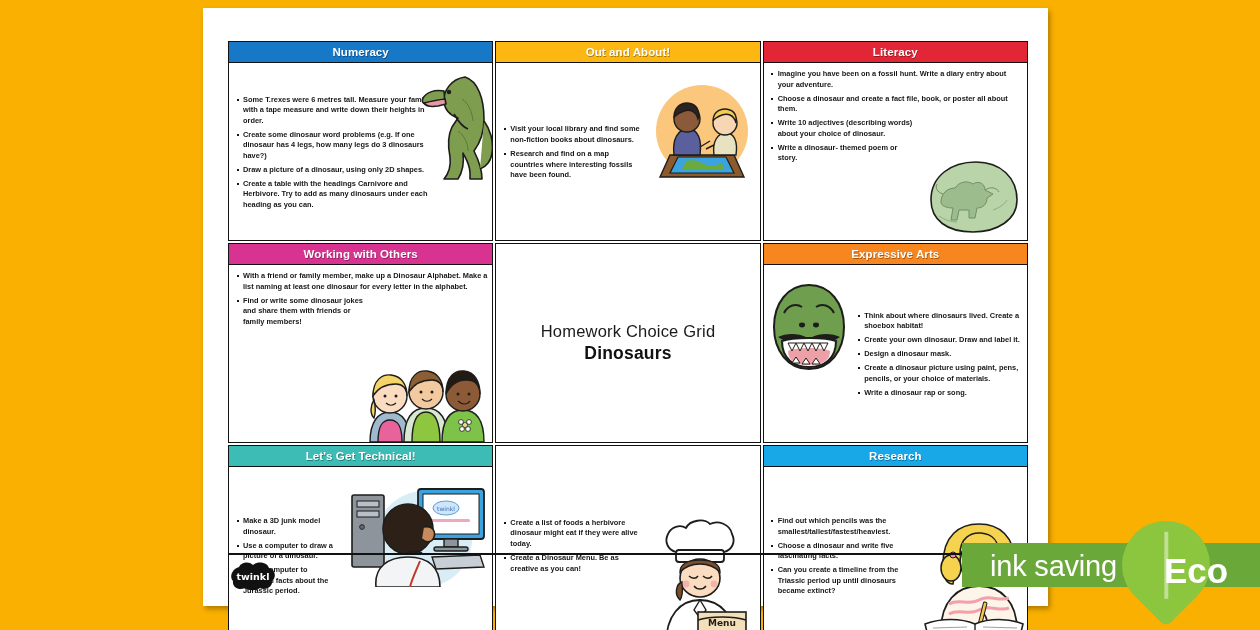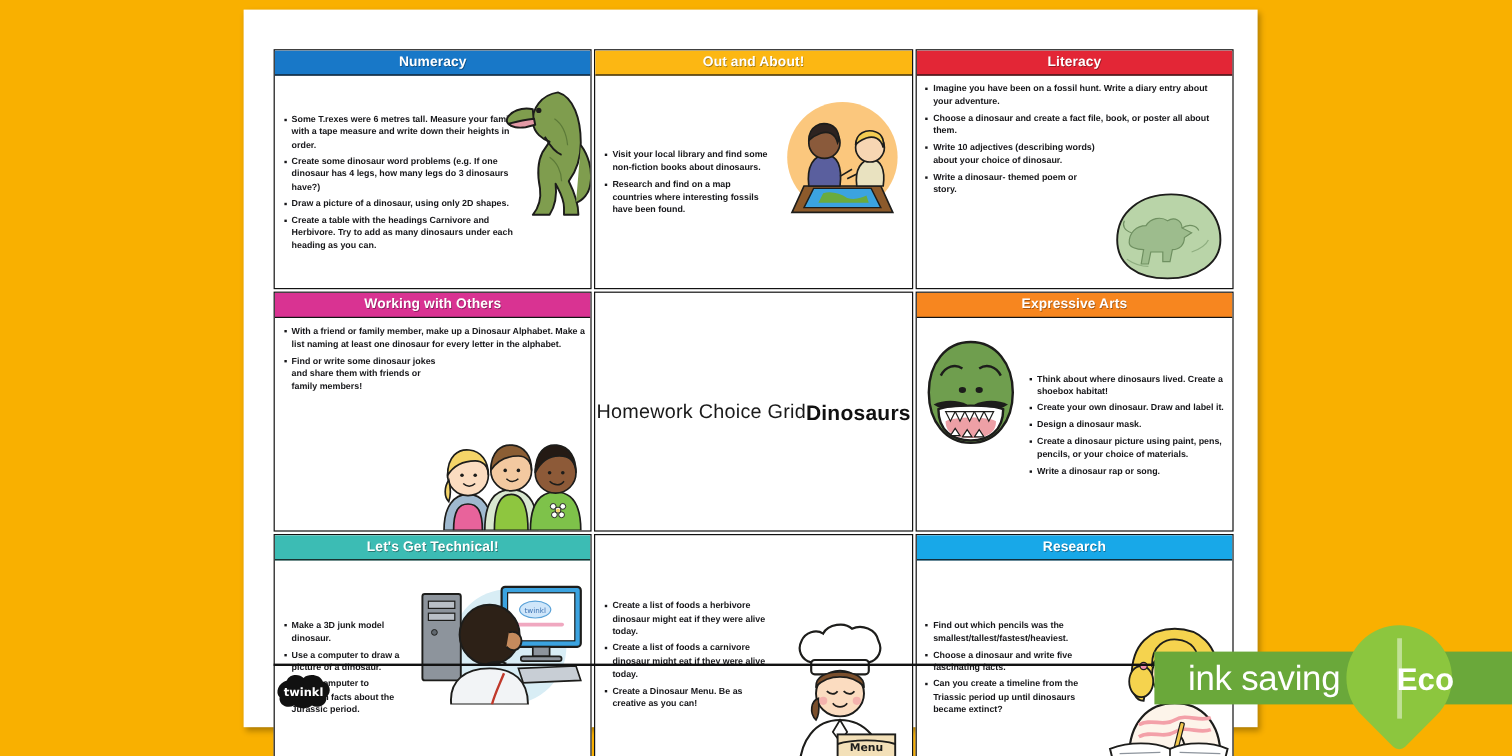--- a/index.html
+++ b/index.html
@@ -86,20 +86,21 @@
 
   .art {
     position: absolute;
     pointer-events: none;
   }
 
   
   .center-cell {
     align-items: center;
     justify-content: center;
+    flex-direction: column;
     border: 1.6px solid #121212;
     background: #fff;
     display: flex;
   }
   .center-line1 {
     font-size: 16.5px;
     color: #1a1a1a;
     letter-spacing: 0.2px;
   }
   .center-line2 {
@@ -164,21 +165,21 @@
     position: absolute;
     left: 28px; top: 17px;
     font-size: 29px;
     color: #ffffff;
     font-family: "Liberation Sans", sans-serif;
     letter-spacing: -0.2px;
   }
   #eco-eco-text {
     position: absolute;
     left: 202px; top: 18px;
-    font-size: 26px;
+    font-size: 35px;
     font-weight: bold;
     color: #ffffff;
   }
 
   
   svg { display: block; }
 </style>
 </head>
 <body>
 
@@ -424,21 +425,20 @@
             </g>
           </svg>
         </div>
       </div>
     </div>
 
     <div class="cell">
       <div class="cell-body">
         <ul class="tasks txt-left" style="width:58%;">
           <li>Create a list of foods a herbivore dinosaur might eat if they were alive today.</li>
-          <li>Create a list of foods a carnivore dinosaur might eat if they were alive today.</li>
           <li>Create a Dinosaur Menu. Be as creative as you can!</li>
         </ul>
         <div class="art" style="right:6px; bottom:0px; width:98px; height:128px;">
           <svg viewBox="0 0 98 128" width="98" height="128">
 
             <path d="M20 36 C12 34 8 26 12 18 C15 11 24 8 30 12 C34 4 48 2 54 8
                      C62 4 74 8 76 18 C80 26 76 34 68 36 Z" fill="#ffffff" stroke="#1d1d1b" stroke-width="1.8"></path>
             <rect x="20" y="34" width="48" height="12" rx="3" fill="#ffffff" stroke="#1d1d1b" stroke-width="1.8"></rect>
 
             <ellipse cx="44" cy="62" rx="20" ry="19" fill="#fbdcc0" stroke="#1d1d1b" stroke-width="1.6"></ellipse>

